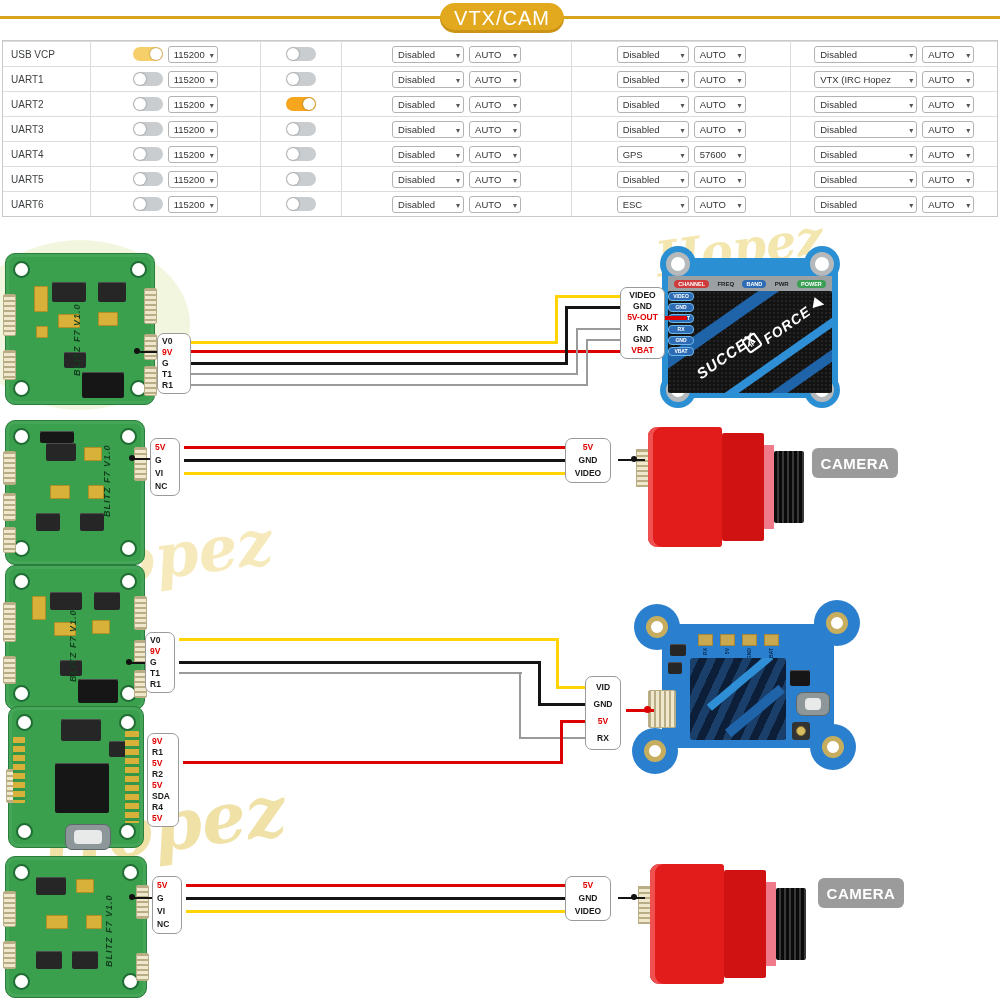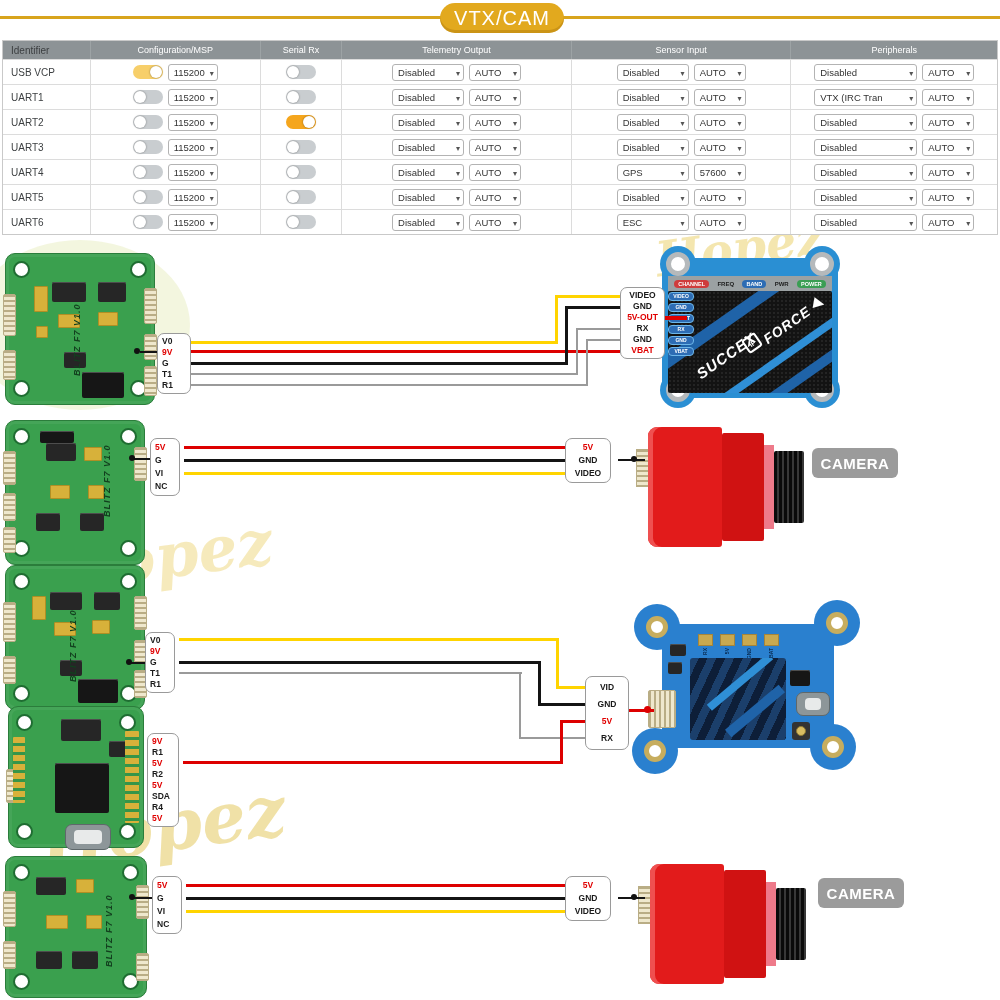--- a/index.html
+++ b/index.html
@@ -125,28 +125,20 @@
 
   <div class="blob" style="left:-30px;top:240px;width:220px;height:170px;background:rgba(215,225,150,.30)"></div>
   <b class="wm" style="left:55px;top:520px;font-size:62px;color:rgba(232,203,88,.40)">Hopez</b>
   <b class="wm" style="left:40px;top:785px;font-size:70px;color:rgba(225,195,80,.50)">Hopez</b>
   <b class="wm" style="left:655px;top:220px;font-size:48px;color:rgba(235,210,110,.55)">Hopez</b>
 
   <div class="gold-line"></div>
   <div class="banner">VTX/CAM</div>
 
   <div class="tbl">
-    <div class="thead">
-      <div class="th c-id" style="justify-content:flex-start;padding-left:8px">Identifier</div>
-      <div class="th c-cfg">Configuration/MSP</div>
-      <div class="th c-srx">Serial Rx</div>
-      <div class="th c-tel">Telemetry Output</div>
-      <div class="th c-sen">Sensor Input</div>
-      <div class="th c-per">Peripherals</div>
-    </div>
 
     <div class="tr">
       <div class="td c-id">USB VCP</div>
       <div class="td c-cfg">
         <span class="tgl y on"></span>
         <span class="sel w58">115200</span>
       </div>
       <div class="td c-srx">
           <span class="tgl o"></span>
         </div>
@@ -175,21 +167,21 @@
         </div>
       <div class="td c-tel">
         <span class="sel w72">Disabled</span>
         <span class="sel w52">AUTO</span>
       </div>
       <div class="td c-sen">
         <span class="sel w72">Disabled</span>
         <span class="sel w52">AUTO</span>
       </div>
       <div class="td c-per">
-        <span class="sel w100">VTX (IRC Tran</span>
+        <span class="sel w100">VTX (IRC Hopez</span>
         <span class="sel w52">AUTO</span>
       </div>
     </div>
 
     <div class="tr">
       <div class="td c-id">UART2</div>
       <div class="td c-cfg">
         <span class="tgl y"></span>
         <span class="sel w58">115200</span>
       </div>
@@ -483,21 +475,21 @@
   <i class="w wk" style="left:179px;top:661px;width:362px;height:3px"></i>
   <i class="w wk" style="left:538px;top:661px;width:3px;height:45px"></i>
   <i class="w wk" style="left:538px;top:703px;width:50px;height:3px"></i>
   <i class="w wg" style="left:179px;top:672px;width:343px;height:2px"></i>
   <i class="w wg" style="left:519px;top:672px;width:2px;height:67px"></i>
   <i class="w wg" style="left:519px;top:737px;width:69px;height:2px"></i>
   <i class="w wr" style="left:183px;top:761px;width:380px;height:3px"></i>
   <i class="w wr" style="left:560px;top:720px;width:3px;height:44px"></i>
   <i class="w wr" style="left:560px;top:720px;width:28px;height:3px"></i>
 
-  <div class="pinbox lh17 ctr" style="left:585px;top:676px;width:44px">
+  <div class="pinbox lh17 ctr" style="left:585px;top:676px;width:36px">
     <div class="pin">VID</div>
     <div class="pin">GND</div>
     <div class="pin r">5V</div>
     <div class="pin">RX</div>
   </div>
 
   <i class="w wr" style="left:626px;top:709px;width:28px;height:3px"></i>
   <i class="dotr" style="left:644px;top:706px"></i>
 
   <div class="vtx2" style="left:632px;top:600px;width:232px;height:176px">

